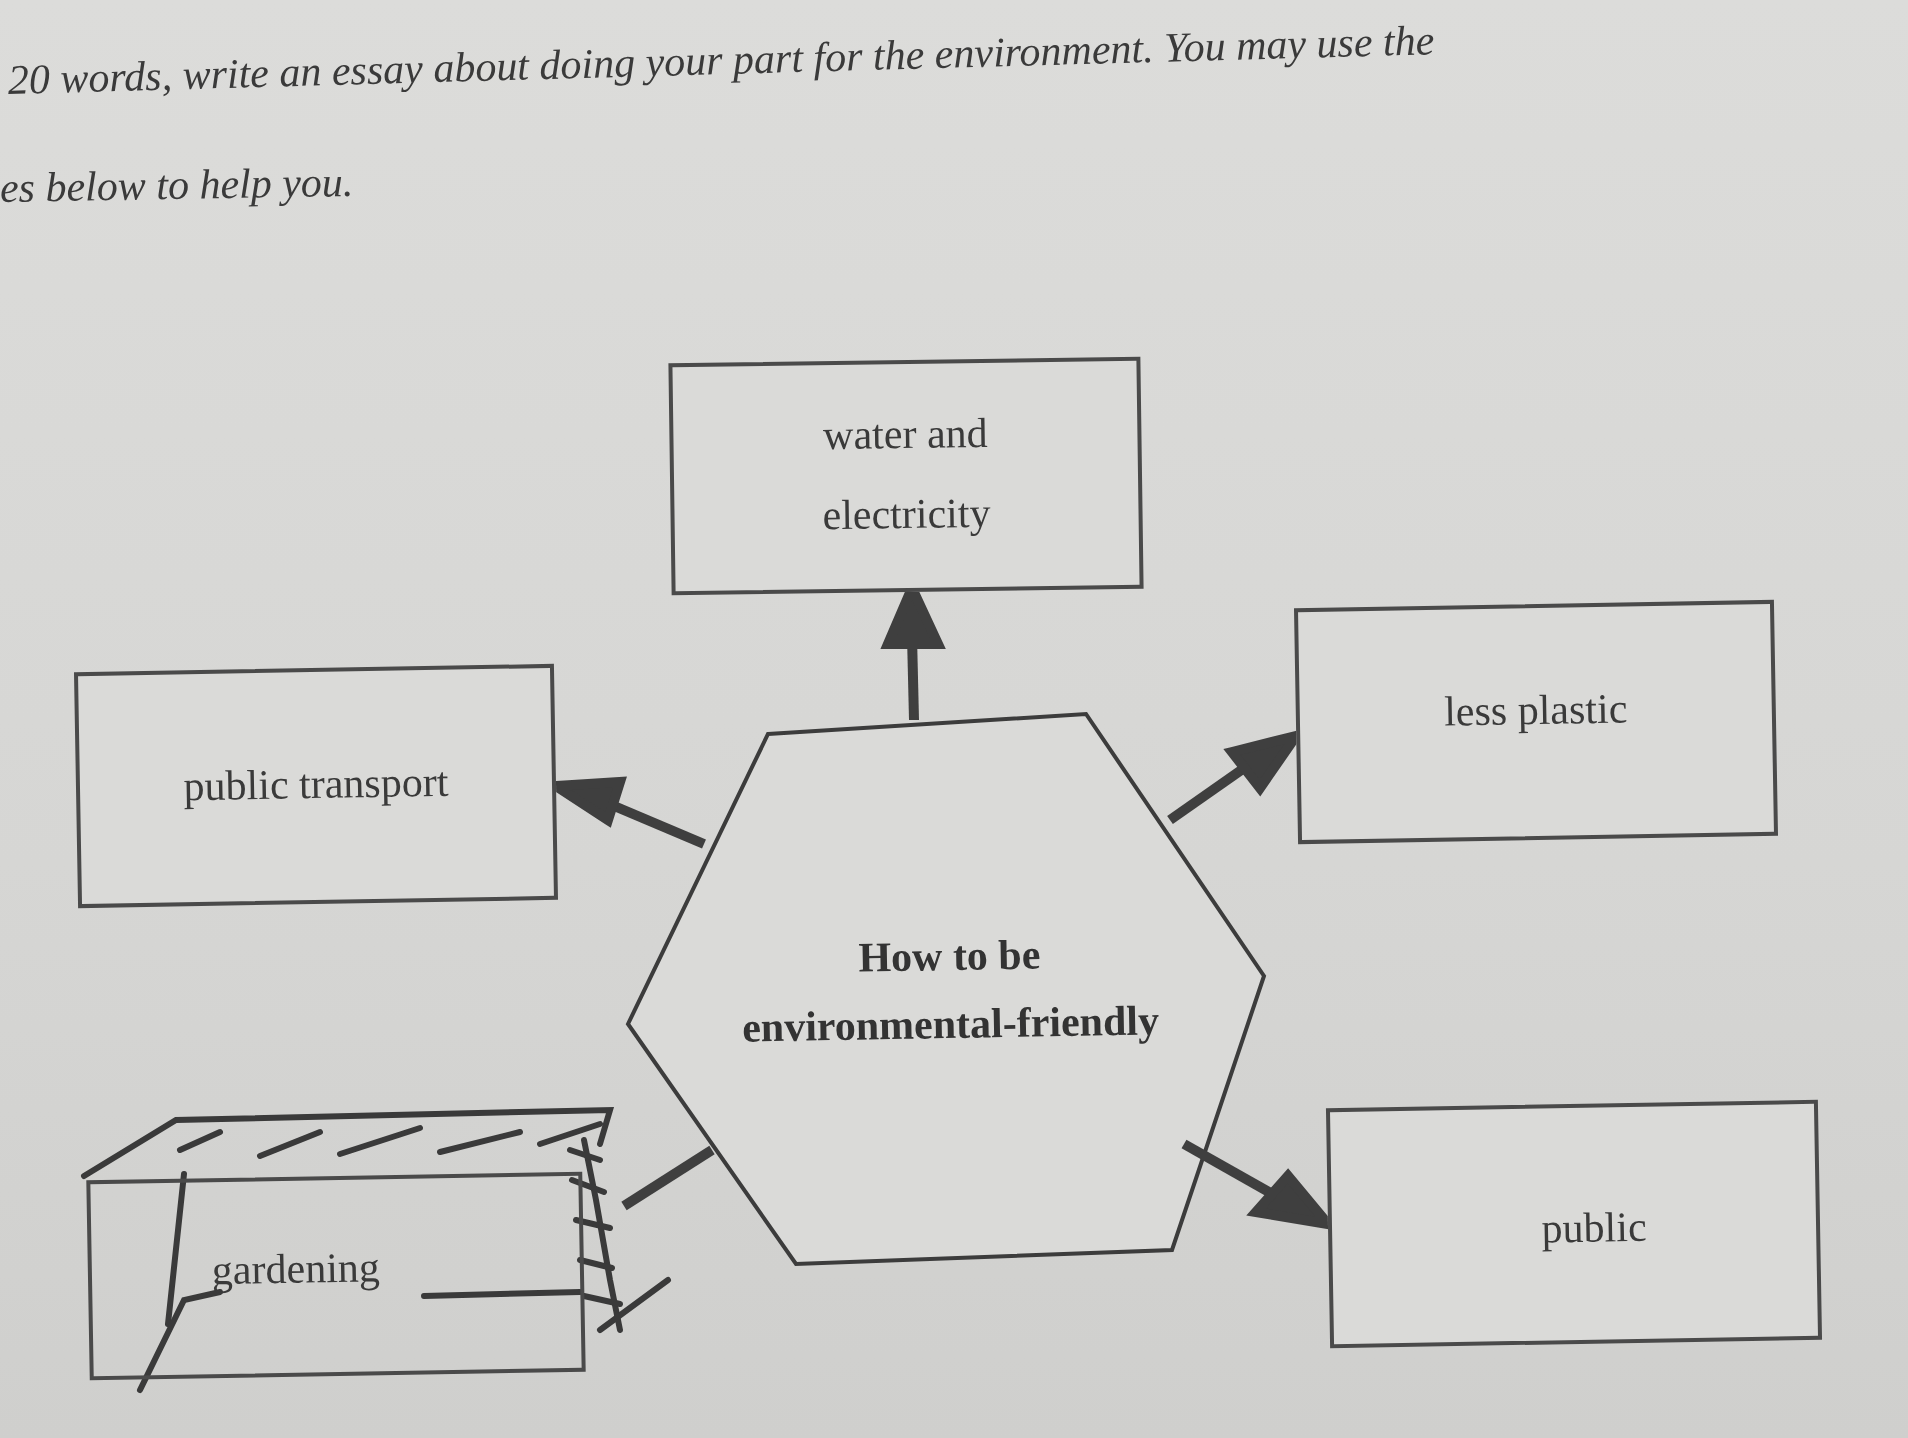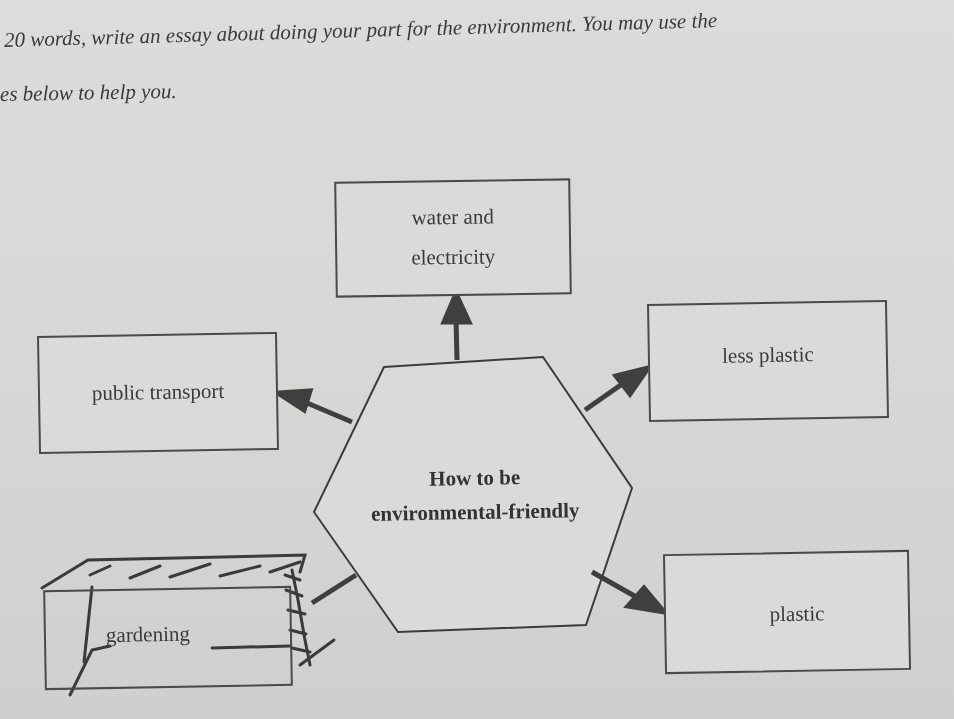--- a/index.html
+++ b/index.html
@@ -59,19 +59,19 @@
 
 <div class="box" style="left:648px;top:302px;width:236px;height:114px;transform:rotate(-1deg);">
   <span style="margin-top:-10px;">less plastic</span>
 </div>
 
 <div class="box" style="left:44px;top:588px;width:244px;height:96px;transform:rotate(-1deg);background:transparent;">
   <span style="margin-top:-6px;margin-right:40px;">gardening</span>
 </div>
 
 <div class="box" style="left:664px;top:552px;width:242px;height:116px;transform:rotate(-1deg);">
-  <span style="margin-top:6px;margin-left:20px;">plastic</span>
+  <span style="margin-top:6px;margin-left:20px;">public</span>
 </div>
 
 <div class="hex-text" style="left:330px;top:462px;width:290px;transform:rotate(-1deg);">
   <div>How to be</div>
   <div>environmental-friendly</div>
 </div>
 
 </body></html>

